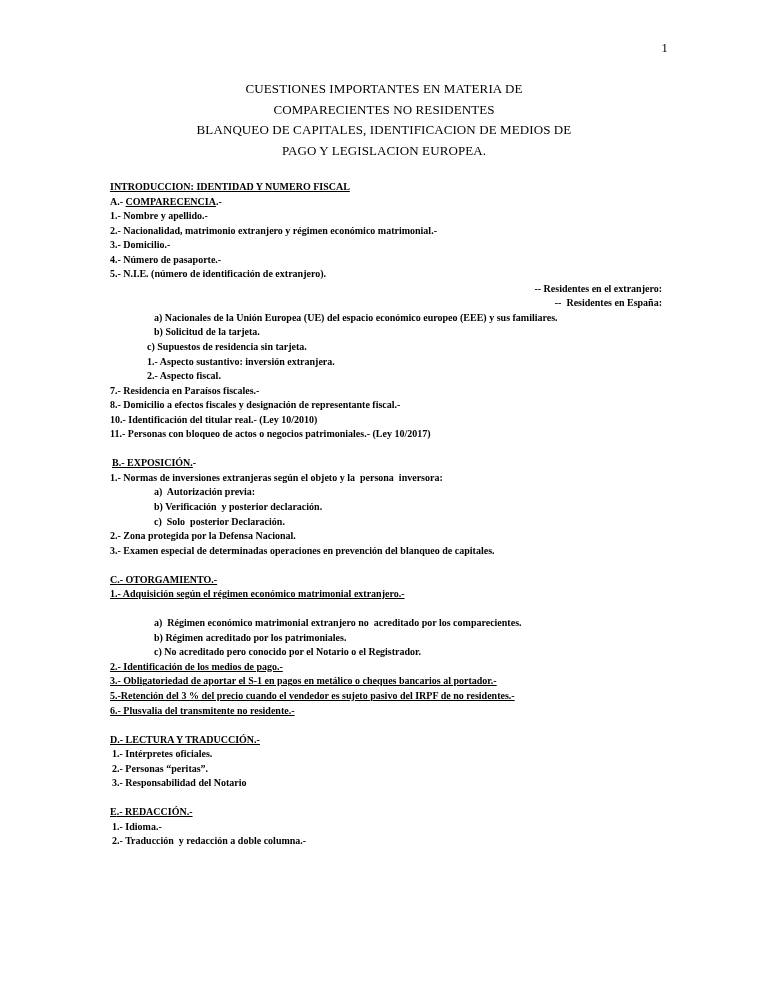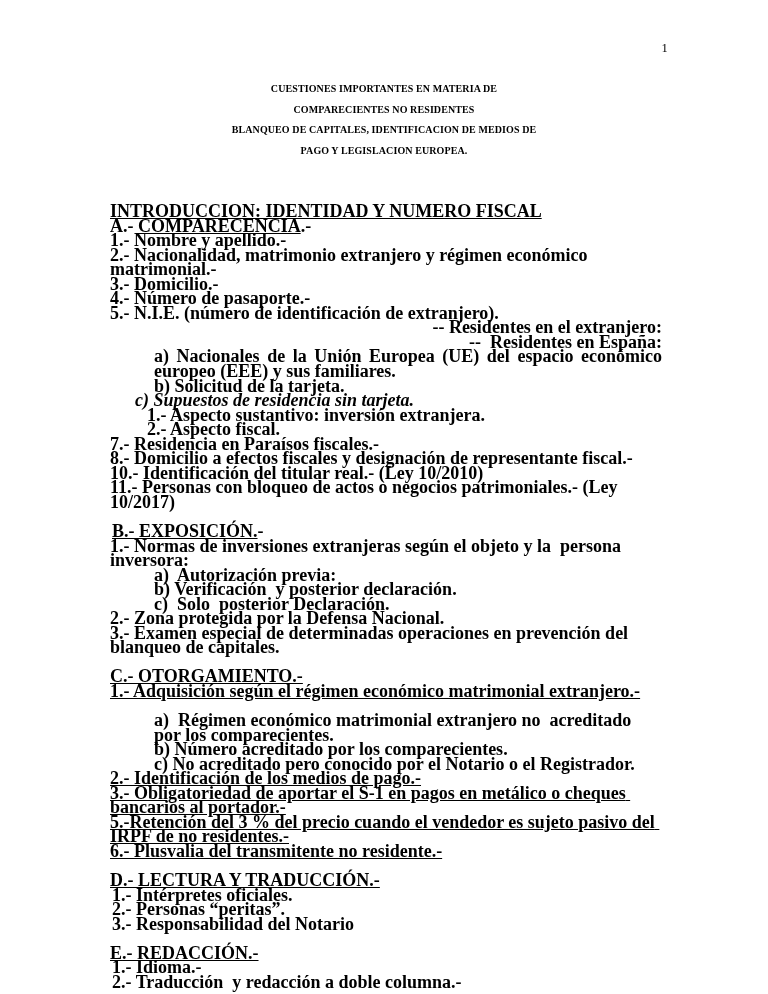--- a/index.html
+++ b/index.html
@@ -34,49 +34,49 @@
     letter-spacing: 0.2px;
   }
 
   
   .title-block {
     position: absolute;
     top: 79px;
     left: 104px;
     width: 560px;
     text-align: center;
-    font-weight: bold;
-    font-size: 10px;
+    font-weight: normal;
+    font-size: 13px;
     line-height: 20.6px;
     letter-spacing: 0.1px;
   }
   .title-line { display: block; white-space: nowrap; }
 
   
   .body-block {
     position: absolute;
-    top: 204px;
+    top: 180px;
     left: 110px;
     width: 552px;
-    font-size: 18px;
+    font-size: 10px;
     font-weight: bold;
     line-height: 14.55px;
   }
   .ln {
     display: block;
     white-space: pre-wrap;
     margin: 0;
     padding: 0;
   }
   
   .i0  { margin-left: 0px; }
   .i1  { margin-left: 2px; }
   .i2  { margin-left: 18px; text-align: right; }
   .i4  { margin-left: 37px; }
-  .i5  { margin-left: 25px; font-style: italic; }
+  .i5  { margin-left: 37px; }
   .i6  { margin-left: 44px; }
 
   
   .justified {
     display: block;
     margin-left: 44px;
     width: 508px;
     text-align: justify;
     text-justify: inter-word;
     text-indent: 0;
@@ -135,21 +135,21 @@
     <span class="ln i0">3.- Examen especial de determinadas operaciones en prevención del blanqueo de capitales.</span>
 
     <span class="gap-md"></span>
 
     <span class="ln i0"><span class="u">C</span><span class="u">.- OTORGAMIENTO.-</span></span>
     <span class="ln i0 u">1.- Adquisición según el régimen económico matrimonial extranjero.-</span>
 
     <span class="gap-md"></span>
 
     <span class="ln i6">a)  Régimen económico matrimonial extranjero no  acreditado por los comparecientes.</span>
-    <span class="ln i6">b) Número acreditado por los comparecientes.</span>
+    <span class="ln i6">b) Régimen acreditado por los patrimoniales.</span>
     <span class="ln i6">c) No acreditado pero conocido por el Notario o el Registrador.</span>
 
     <span class="ln i0 u">2.- Identificación de los medios de pago.-</span>
     <span class="ln i0 u">3.- Obligatoriedad de aportar el S-1 en pagos en metálico o cheques bancarios al portador.-</span>
     <span class="ln i0 u">5.-Retención del 3 % del precio cuando el vendedor es sujeto pasivo del IRPF de no residentes.-</span>
     <span class="ln i0 u">6.- Plusvalia del transmitente no residente.-</span>
 
     <span class="gap-md"></span>
 
     <span class="ln i0 u">D.- LECTURA Y TRADUCCIÓN.-</span>

